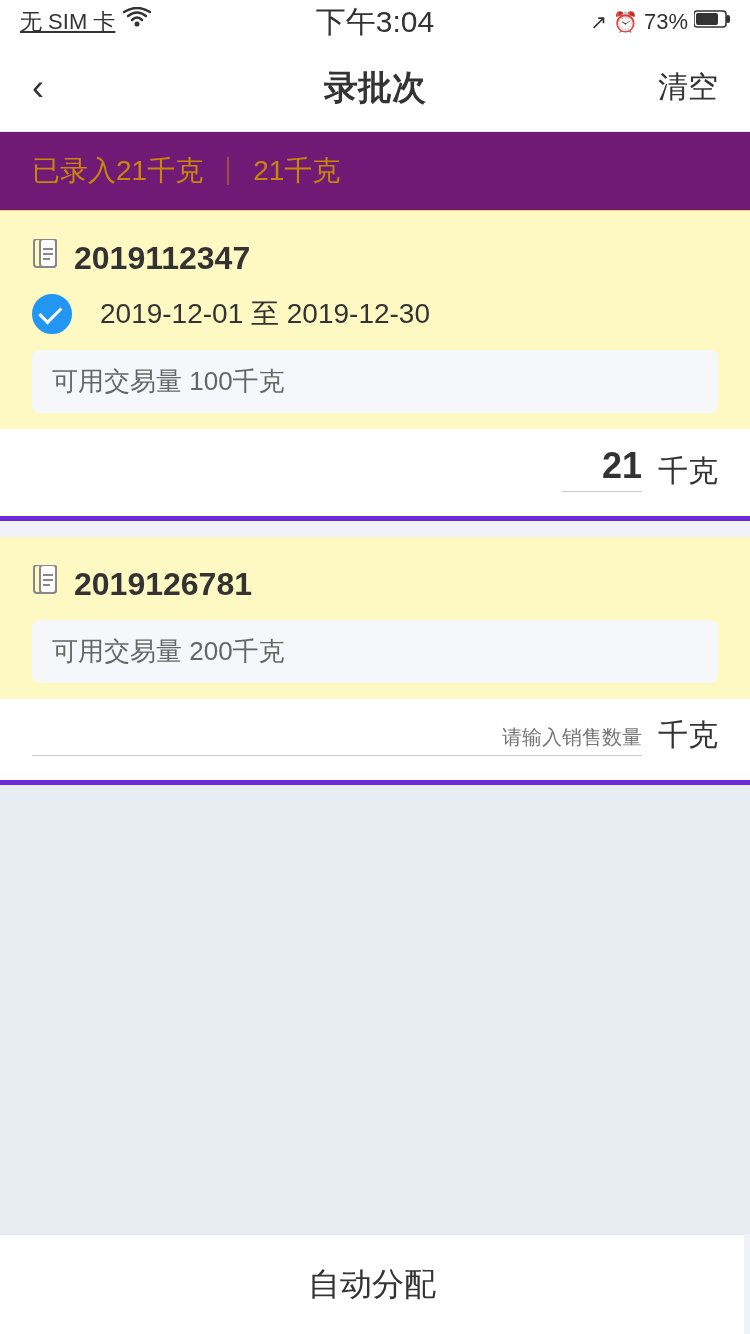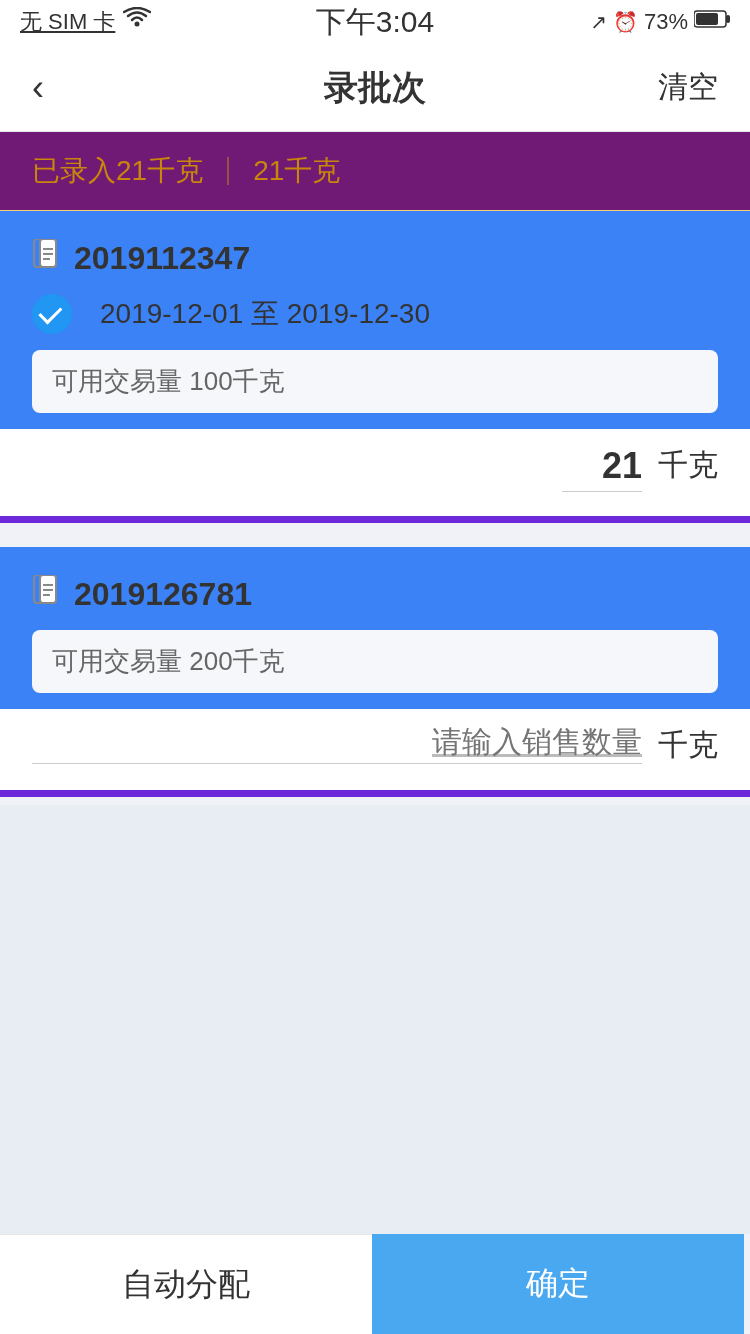--- a/index.html
+++ b/index.html
@@ -97,22 +97,22 @@
       opacity: 0.5;
     }
     .summary-amount {
       font-size: 28px;
       color: #c8860a;
       font-weight: 500;
     }
 
     
     .batch-card {
-      background: #3b82f6;
-      margin-bottom: 8px;
+      background: #fef9c3;
+      margin-bottom: 0;
     }
     .batch-header {
       display: flex;
       align-items: center;
       padding: 28px 32px 8px;
       gap: 12px;
     }
     .batch-icon {
       font-size: 30px;
       color: #666;
@@ -161,25 +161,25 @@
       background: #f5f7fa;
       border-radius: 8px;
       padding: 14px 20px;
       font-size: 26px;
       color: #666;
     }
 
     
     .qty-row {
       display: flex;
-      align-items: flex-start;
+      align-items: flex-end;
       justify-content: flex-end;
       padding: 16px 32px 24px;
       gap: 16px;
-      border-bottom: 7px solid #6d28d9;
+      border-bottom: 5px solid #6d28d9;
       background: #fff;
     }
     .qty-input {
       font-size: 36px;
       font-weight: 600;
       color: #333;
       border: none;
       text-align: right;
       outline: none;
       width: 120px;
@@ -327,26 +327,25 @@
           <line x1="11" y1="10" x2="21" y2="10" stroke="#888" stroke-width="2"></line>
           <line x1="11" y1="15" x2="21" y2="15" stroke="#888" stroke-width="2"></line>
           <line x1="11" y1="20" x2="18" y2="20" stroke="#888" stroke-width="2"></line>
         </svg>
       </span>
       <span class="batch-id">2019126781</span>
     </div>
     <div class="avail-row">可用交易量 200千克</div>
     <div class="qty-row">
       <div class="qty-underline" style="flex:1;">
-        <input class="qty-input" type="text" placeholder="请输入销售数量" style="width: 100%; color: rgb(187, 187, 187); font-size: 30px; font-weight: 400; text-decoration: underline;">
+        <input class="qty-input" type="text" placeholder="请输入销售数量" style="width: 100%; color: rgb(187, 187, 187); font-size: 20px; font-weight: 400;">
       </div>
       <span class="qty-unit">千克</span>
     </div>
   </div>
 
   <div class="empty-area"></div>
 
 </div>
 
 <div class="bottom-bar">
   <button class="btn-auto">自动分配</button>
-  <button class="btn-confirm">确定</button>
 </div>
 
 </body></html>

